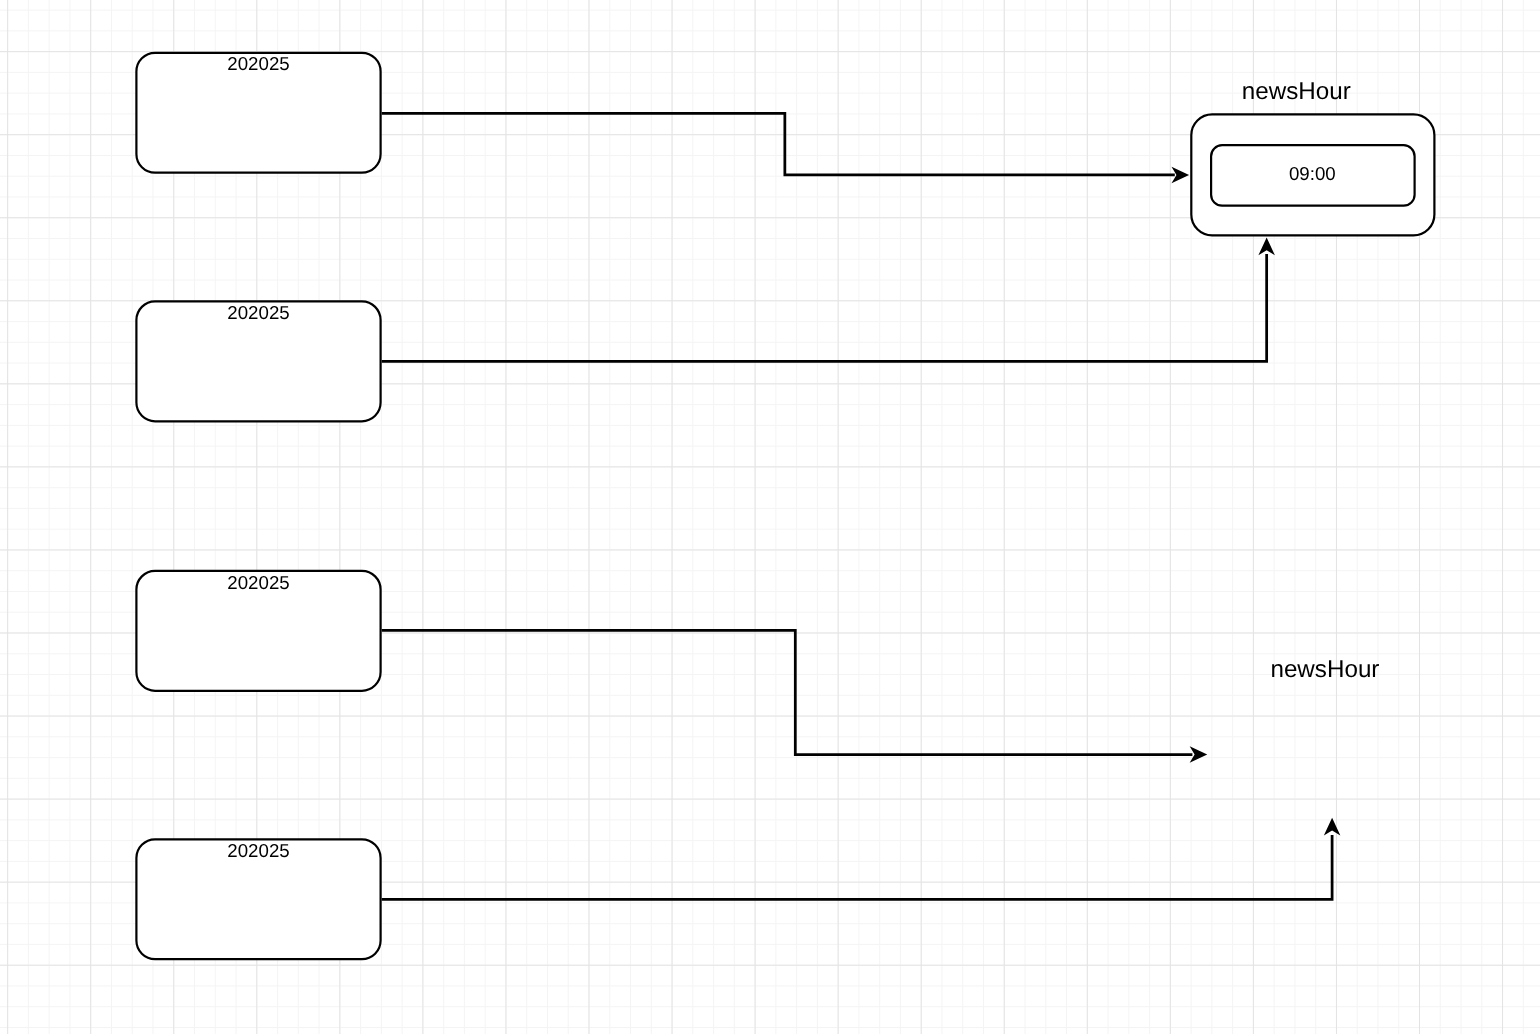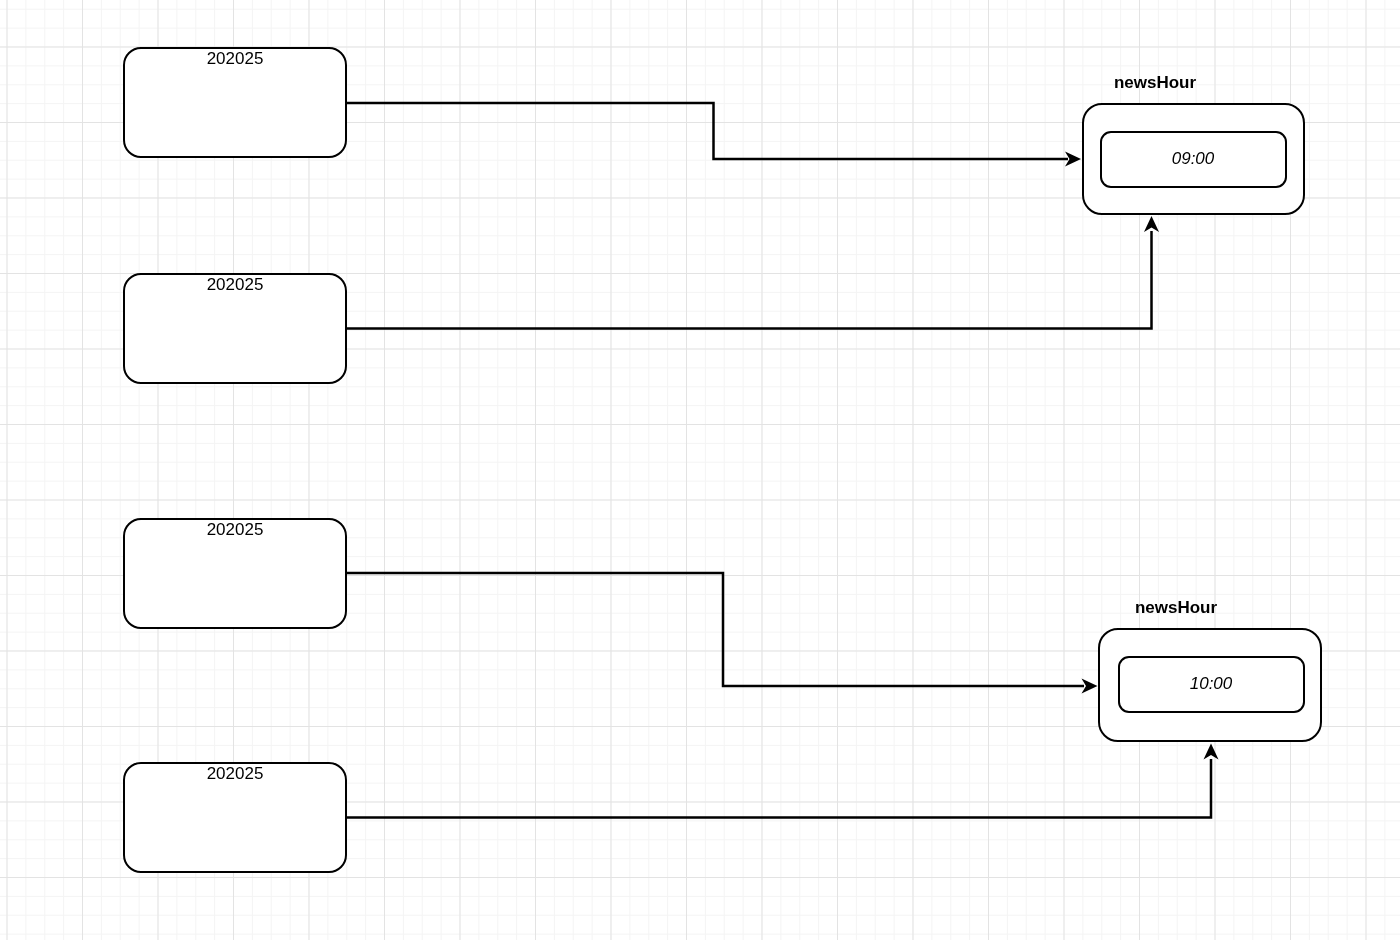--- a/index.html
+++ b/index.html
@@ -40,28 +40,26 @@
   }
   .time-box{
     position:absolute;
     box-sizing:border-box;
     background:#ffffff;
     border:2.5px solid #000000;
     border-radius:11px;
     display:flex;align-items:center;justify-content:center;
     font-size:17px;line-height:20px;
     text-align:center;
-    font-style:italic;
   }
   .group-label{
     position:absolute;
-    font-size:17px;line-height:20px;
-    text-align:center;
+    font-size:22px;line-height:20px;
+    text-align:right;
     white-space:nowrap;
-    font-weight:bold;
   }
 </style>
 </head>
 <body>
 
 <div class="canvas">
 
   <svg class="edges" width="1400" height="940" viewBox="0 0 1400 940">
     <g>
       <path d="M347 103 H713.5 V159 H1068"></path>
@@ -98,19 +96,14 @@
   </div>
 
   <div class="group-label" style="left:1082px;top:73px;width:146px">newsHour</div>
   <div class="group-box" style="left:1082px;top:103px;width:223px;height:112px">
     <div class="time-box" style="left:15.5px;top:25.5px;width:187px;height:57px">
       <span>09:00</span>
     </div>
   </div>
 
   <div class="group-label" style="left:1098px;top:598px;width:156px">newsHour</div>
-  <div class="group-box" style="left:1098px;top:628px;width:224px;height:114px">
-    <div class="time-box" style="left:17.5px;top:25.5px;width:187px;height:57px">
-      <span>10:00</span>
-    </div>
-  </div>
 
 </div>
 
 </body></html>

